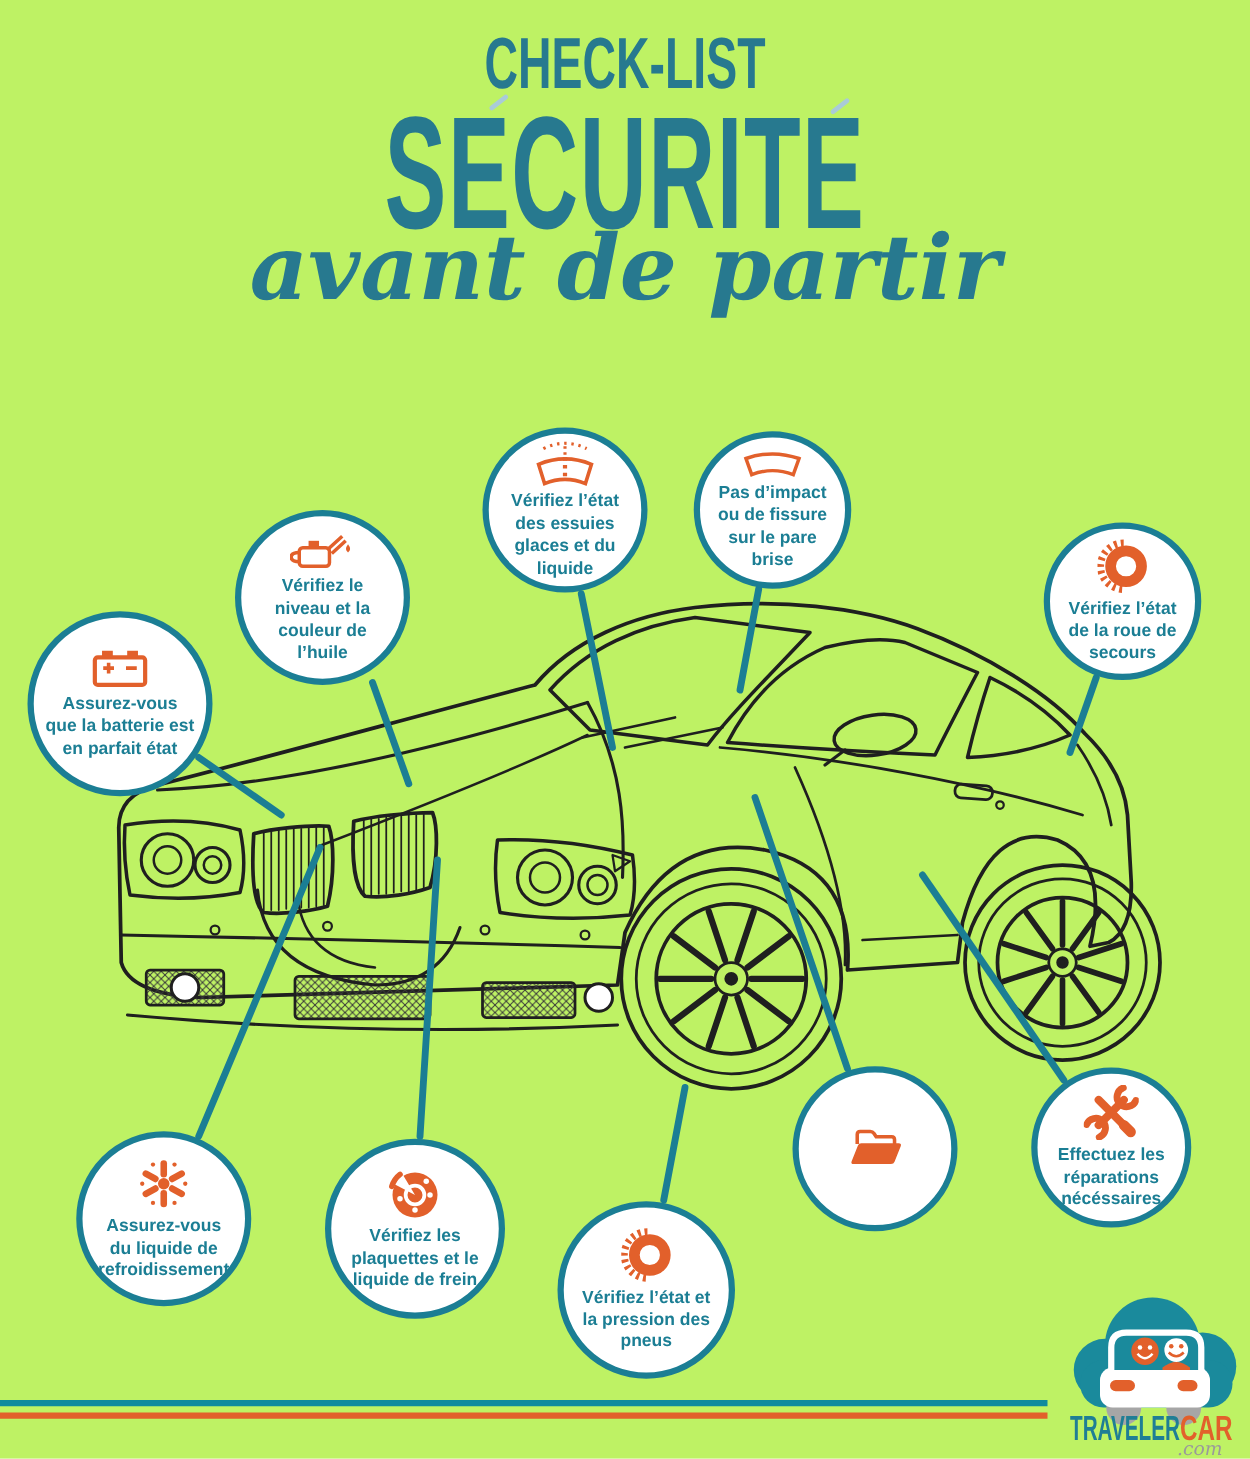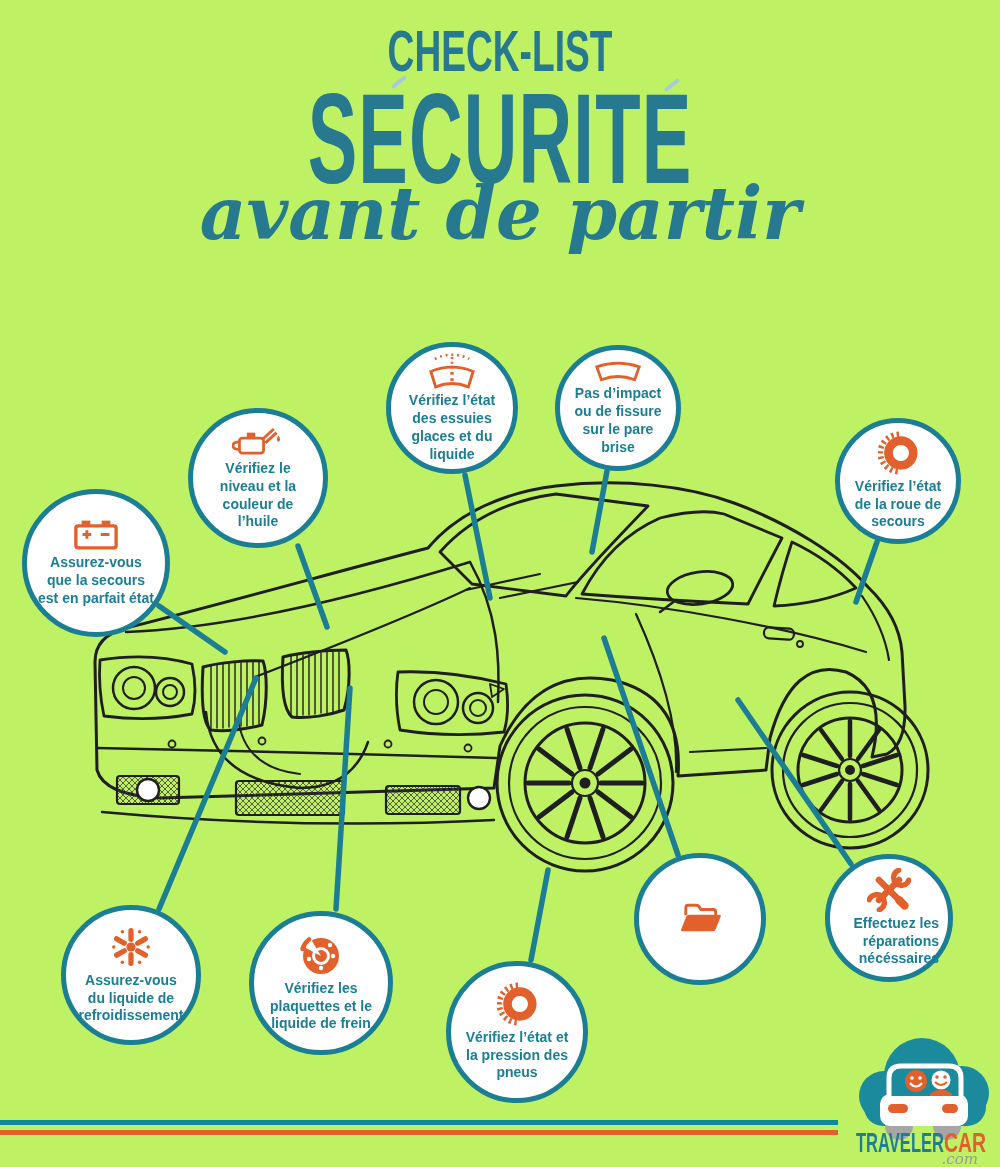--- a/index.html
+++ b/index.html
@@ -175,21 +175,21 @@
     </g>
   </svg>
 
   <div class="callout" style="left:22px;  top:489px; width:148px; height:148px;">
     <svg width="46" height="33" viewBox="0 0 48 34">
       <rect x="3" y="8" width="42" height="23" rx="2.5" fill="none" stroke="#E2602B" stroke-width="3.5"></rect>
       <rect x="9" y="2.5" width="9" height="6" fill="#E2602B"></rect>
         <rect x="30" y="2.5" width="9" height="6" fill="#E2602B"></rect>
       <path d="M 10,17 h 9 M 14.5,12.5 v 9 M 29,17 h 9" stroke="#E2602B" stroke-width="3" fill="none"></path>
     </svg>
-    <div class="txt">Assurez-vous que la secours est en parfait état</div>
+    <div class="txt">Assurez-vous que la batterie est en parfait état</div>
   </div>
 
   <div class="callout" style="left:188px; top:408px; width:140px; height:140px;">
     <svg width="52" height="32" viewBox="0 0 56 34">
       <rect x="8" y="14" width="26" height="16" rx="3" fill="none" stroke="#E2602B" stroke-width="3"></rect>
       <rect x="16" y="8" width="9" height="5" fill="#E2602B"></rect>
       <path d="M 8,18 Q 1,18 1,22 Q 1,26 8,26" fill="none" stroke="#E2602B" stroke-width="3"></path>
       <path d="M 32,16 L 45,4 M 48,8 L 36,19" stroke="#E2602B" stroke-width="3" fill="none"></path>
       <path d="M 50,11 q 3.5,4.5 0,7 q -3.5,-2.5 0,-7" fill="#E2602B"></path>
     </svg>
@@ -237,21 +237,21 @@
   </div>
 
   <div class="callout" style="left:835px; top:418px; width:126px; height:126px;">
     <svg width="40" height="44" viewBox="0 0 42 46">
       <circle cx="24" cy="23" r="13" fill="none" stroke="#E2602B" stroke-width="9"></circle>
       <path d="M 22,3.5 A 19.5,19.5 0 0 0 22,42.5" fill="none" stroke="#E2602B" stroke-width="6" stroke-dasharray="2.5 3.2"></path>
     </svg>
     <div class="txt">Vérifiez l’état de la roue de secours</div>
   </div>
 
-  <div class="callout" style="left:249px; top:911px; width:144px; height:144px;text-align:center;">
+  <div class="callout" style="left:260px; top:911px; width:144px; height:144px;text-align:center;">
     <svg width="44" height="44" viewBox="0 0 44 44">
       <circle cx="22" cy="23" r="18" fill="#E2602B"></circle>
       <path d="M 22,23 L 3,13 L 10,3 Z" fill="#ffffff"></path>
       <path d="M 3.5,16 A 19,19 0 0 1 10,6.5" fill="none" stroke="#E2602B" stroke-width="4.5" stroke-linecap="round"></path>
       <circle cx="22" cy="23" r="7.5" fill="none" stroke="#ffffff" stroke-width="3"></circle>
       <g fill="#ffffff">
         <circle cx="34" cy="23" r="2.2"></circle>
           <circle cx="22" cy="35" r="2.2"></circle>
         <circle cx="10" cy="26" r="2.2"></circle>
           <circle cx="31" cy="12" r="2.2"></circle>
@@ -268,21 +268,21 @@
     <div class="txt">Vérifiez l’état et la pression des pneus</div>
   </div>
 
   <div class="callout" style="left:634px; top:853px; width:132px; height:132px;">
     <svg width="46" height="36" viewBox="0 0 48 38">
       <path d="M 9,16 L 9,8 Q 9,5.5 11.5,5.5 L 20,5.5 Q 22,5.5 23,7 L 25,10 L 38,10 Q 40.5,10 40.5,12.5 L 40.5,16" fill="none" stroke="#E2602B" stroke-width="3"></path>
       <path d="M 6,33 Q 3.5,33 4.2,30.8 L 9.5,17.5 Q 10.2,15.5 12.5,15.5 L 44,15.5 Q 46.5,15.5 45.8,17.7 L 40.5,31 Q 39.8,33 37.5,33 Z" fill="#E2602B"></path>
     </svg>
   </div>
 
-  <div class="callout" style="left:825px; top:854px; width:128px; height:128px;text-align:right;">
+  <div class="callout" style="left:825px; top:854px; width:128px; height:128px;">
     <svg width="44" height="44" viewBox="0 0 48 48">
       <g stroke="#E2602B" stroke-linecap="round" fill="none">
         <line x1="13" y1="35" x2="35" y2="13" stroke-width="7"></line>
         <line x1="13" y1="13" x2="35" y2="35" stroke-width="7"></line>
         <path d="M 34.5,2.5 A 8.5,8.5 0 1 0 45.5,13.5" stroke-width="6"></path>
         <path d="M 13.5,45.5 A 8.5,8.5 0 1 0 2.5,34.5" stroke-width="6"></path>
         <line x1="35" y1="35" x2="41" y2="41" stroke-width="9"></line>
       </g>
     </svg>
     <div class="txt">Effectuez les réparations nécéssaires</div>

